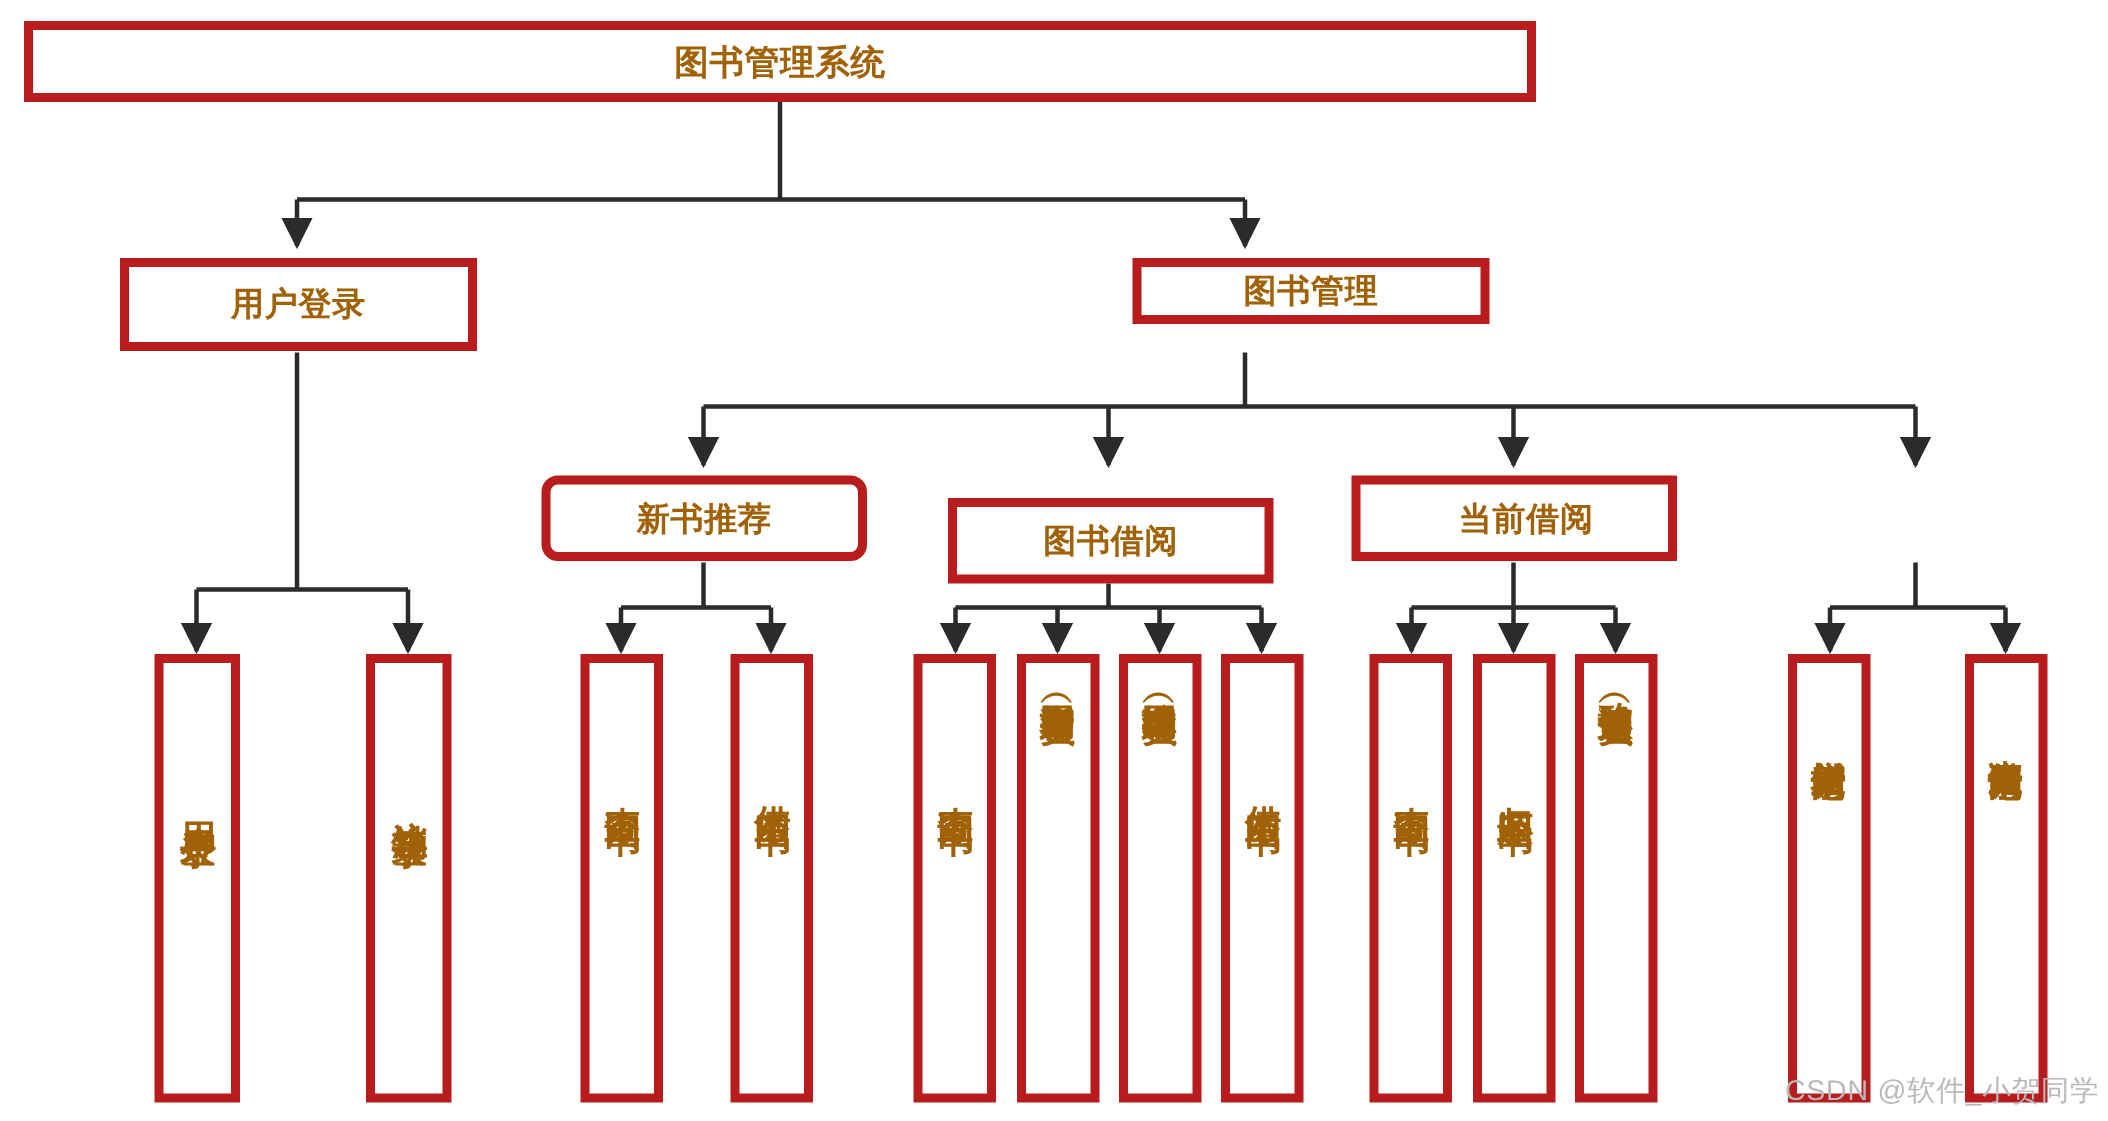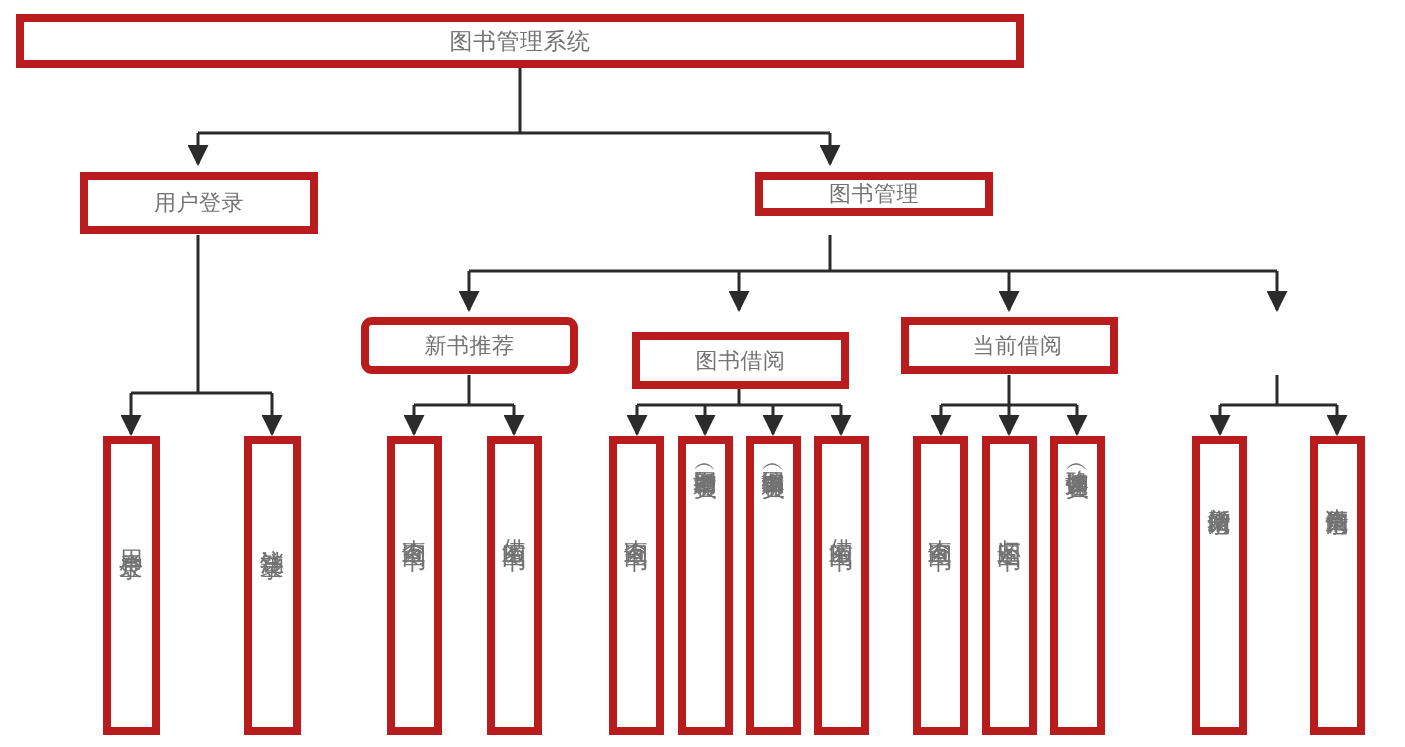--- a/index.html
+++ b/index.html
@@ -22,25 +22,26 @@
     left: 0;
     top: 0;
     width: 1405px;
     height: 747px;
     pointer-events: none;
   }
   .node {
     position: absolute;
     box-sizing: border-box;
     background: #ffffff;
-    border: 8px solid #b91c1c;
+    border: 6px solid #b91c1c;
     display: flex;
     align-items: center;
     justify-content: center;
-    color: #737373;
+    color: #a16207;
+    font-weight: bold;
   }
   .node .lbl {
     display: block;
     text-align: center;
     line-height: 1.15;
     white-space: nowrap;
   }
   
   .h-node .lbl {
     font-size: 22px;
@@ -186,14 +187,15 @@
     <span class="lbl">确认归还（管理员）</span>
   </div>
 
   <div class="node v-node tall" style="left:1192px; top:436px; width:55px; height:299px; padding-top:46px;">
     <span class="lbl">新增借阅记录</span>
   </div>
   <div class="node v-node tall" style="left:1310px; top:436px; width:55px; height:299px; padding-top:46px;">
     <span class="lbl">查询借阅记录</span>
   </div>
 
+  <div class="watermark" style="left:1190px; top:714px;">CSDN @软件_小贺同学</div>
 
 </div>
 
 </body></html>

